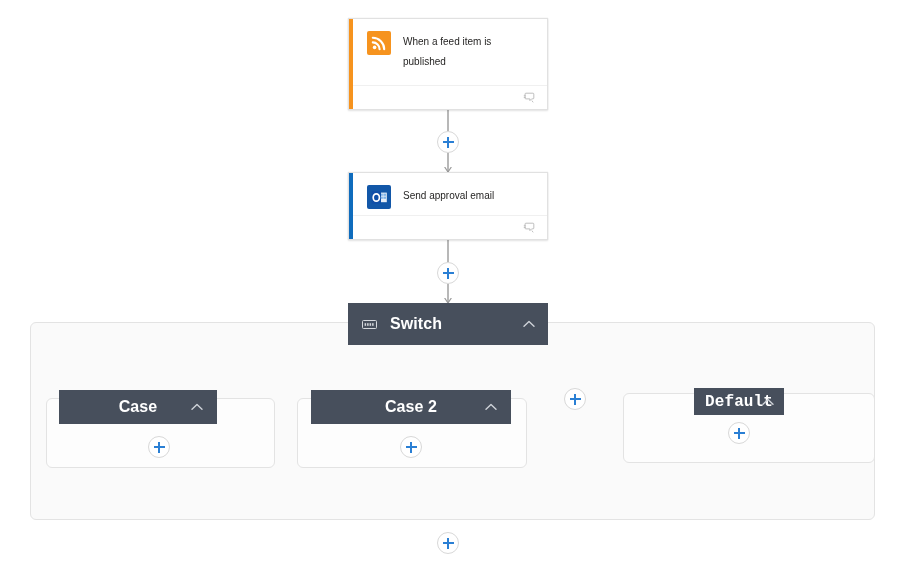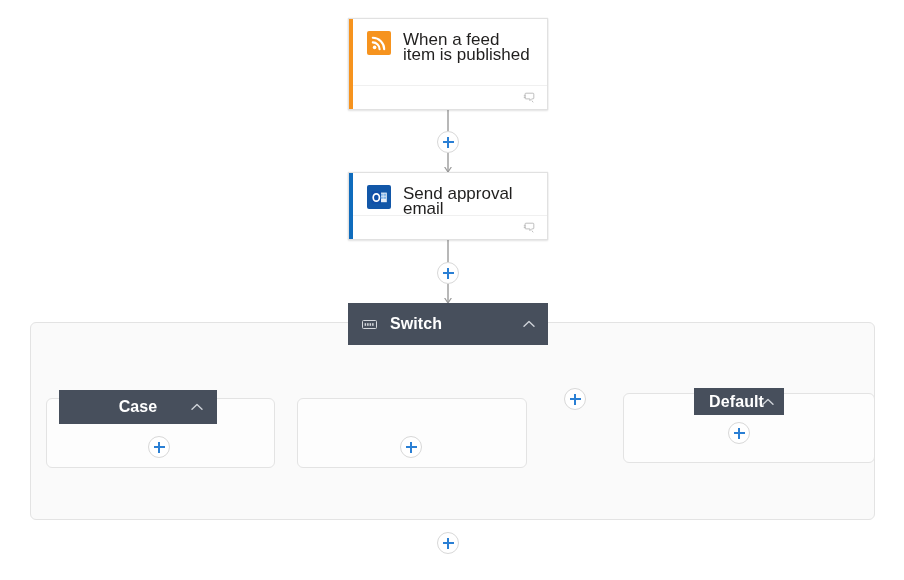--- a/index.html
+++ b/index.html
@@ -54,22 +54,22 @@
     width: 24px;
     height: 24px;
     flex: 0 0 24px;
     border-radius: 2px;
     display: flex;
     align-items: center;
     justify-content: center;
     margin-right: 12px;
   }
   .card-title {
-    font-size: 17px;
-    line-height: 15px;
+    font-size: 10px;
+    line-height: 20px;
     color: #201f1e;
     padding-top: 1px;
     max-width: 130px;
   }
   .card-footer {
     position: absolute;
     left: 4px;
     right: 0;
     bottom: 0;
     height: 24px;
@@ -154,21 +154,21 @@
     justify-content: center;
     padding: 0 12px;
   }
   .chev {
     position: absolute;
     right: 13px;
     width: 12px;
     height: 8px;
   }
   .case-head .chev { right: 14px; }
-  .default-head { justify-content: flex-end; padding: 0 20px; }
+  .default-head { justify-content: center; padding: 0 20px; font-family: Liberation Mono, monospace; }
   .default-head .chev { right: 10px; }
 </style>
 </head>
 <body>
 
 <div id="canvas">
 
   <svg id="wires" viewBox="0 0 904 580" xmlns="http://www.w3.org/2000/svg">
     <defs>
       <marker id="arrow" viewBox="0 0 10 10" refX="6" refY="5" markerWidth="6" markerHeight="6" orient="auto-start-reverse">
@@ -266,20 +266,26 @@
     </svg>
   </div>
 
   <div class="dark-head case-head" style="left:59px; top:390px; width:158px; height:34px;">
     <span class="label">Case</span>
     <svg class="chev" viewBox="0 0 12 8" xmlns="http://www.w3.org/2000/svg">
       <path d="M1 6.2 L6 1.6 L11 6.2" fill="none" stroke="#cfd3d9" stroke-width="1.4" stroke-linecap="round" stroke-linejoin="round"></path>
     </svg>
   </div>
 
+  <div class="dark-head case-head" style="left:311px; top:390px; width:200px; height:34px;">
+    <span class="label">Case 2</span>
+    <svg class="chev" viewBox="0 0 12 8" xmlns="http://www.w3.org/2000/svg">
+      <path d="M1 6.2 L6 1.6 L11 6.2" fill="none" stroke="#cfd3d9" stroke-width="1.4" stroke-linecap="round" stroke-linejoin="round"></path>
+    </svg>
+  </div>
 
   <div class="dark-head default-head" style="left:694px; top:388px; width:90px; height:27px;">
     <span class="label">Default</span>
     <svg class="chev" viewBox="0 0 12 8" xmlns="http://www.w3.org/2000/svg">
       <path d="M1 6.2 L6 1.6 L11 6.2" fill="none" stroke="#cfd3d9" stroke-width="1.4" stroke-linecap="round" stroke-linejoin="round"></path>
     </svg>
   </div>
 
   <div class="plus" style="left:437px; top:532px;"></div>
 

